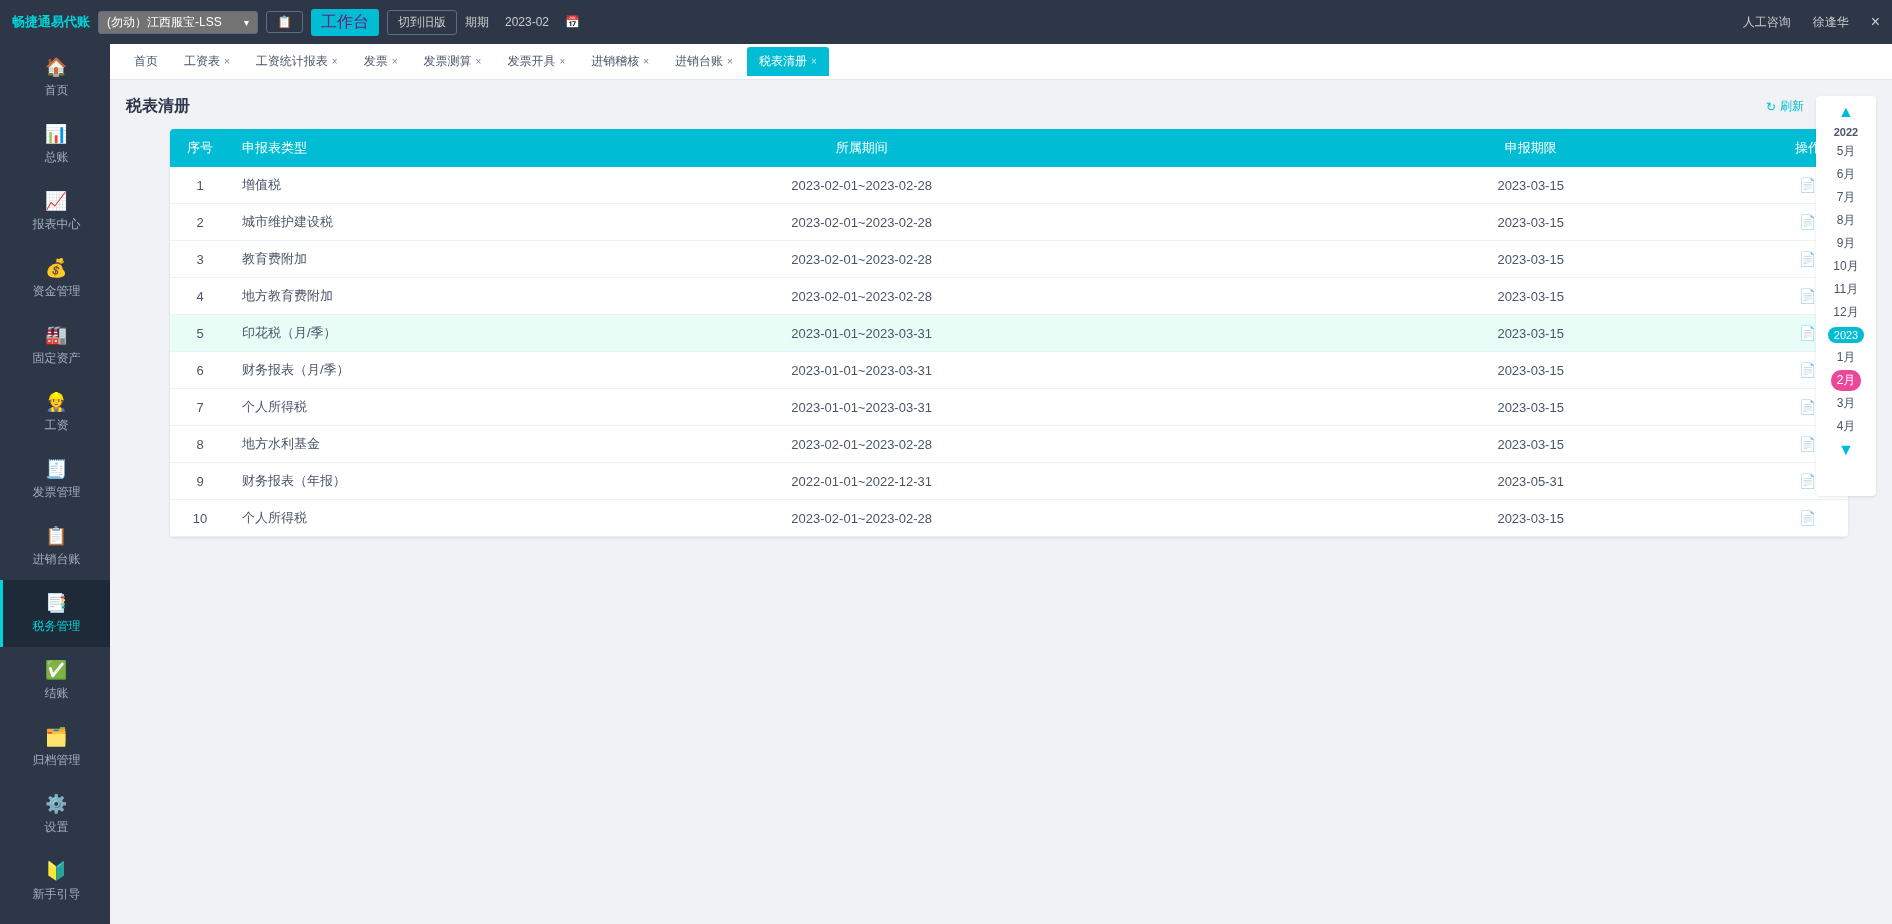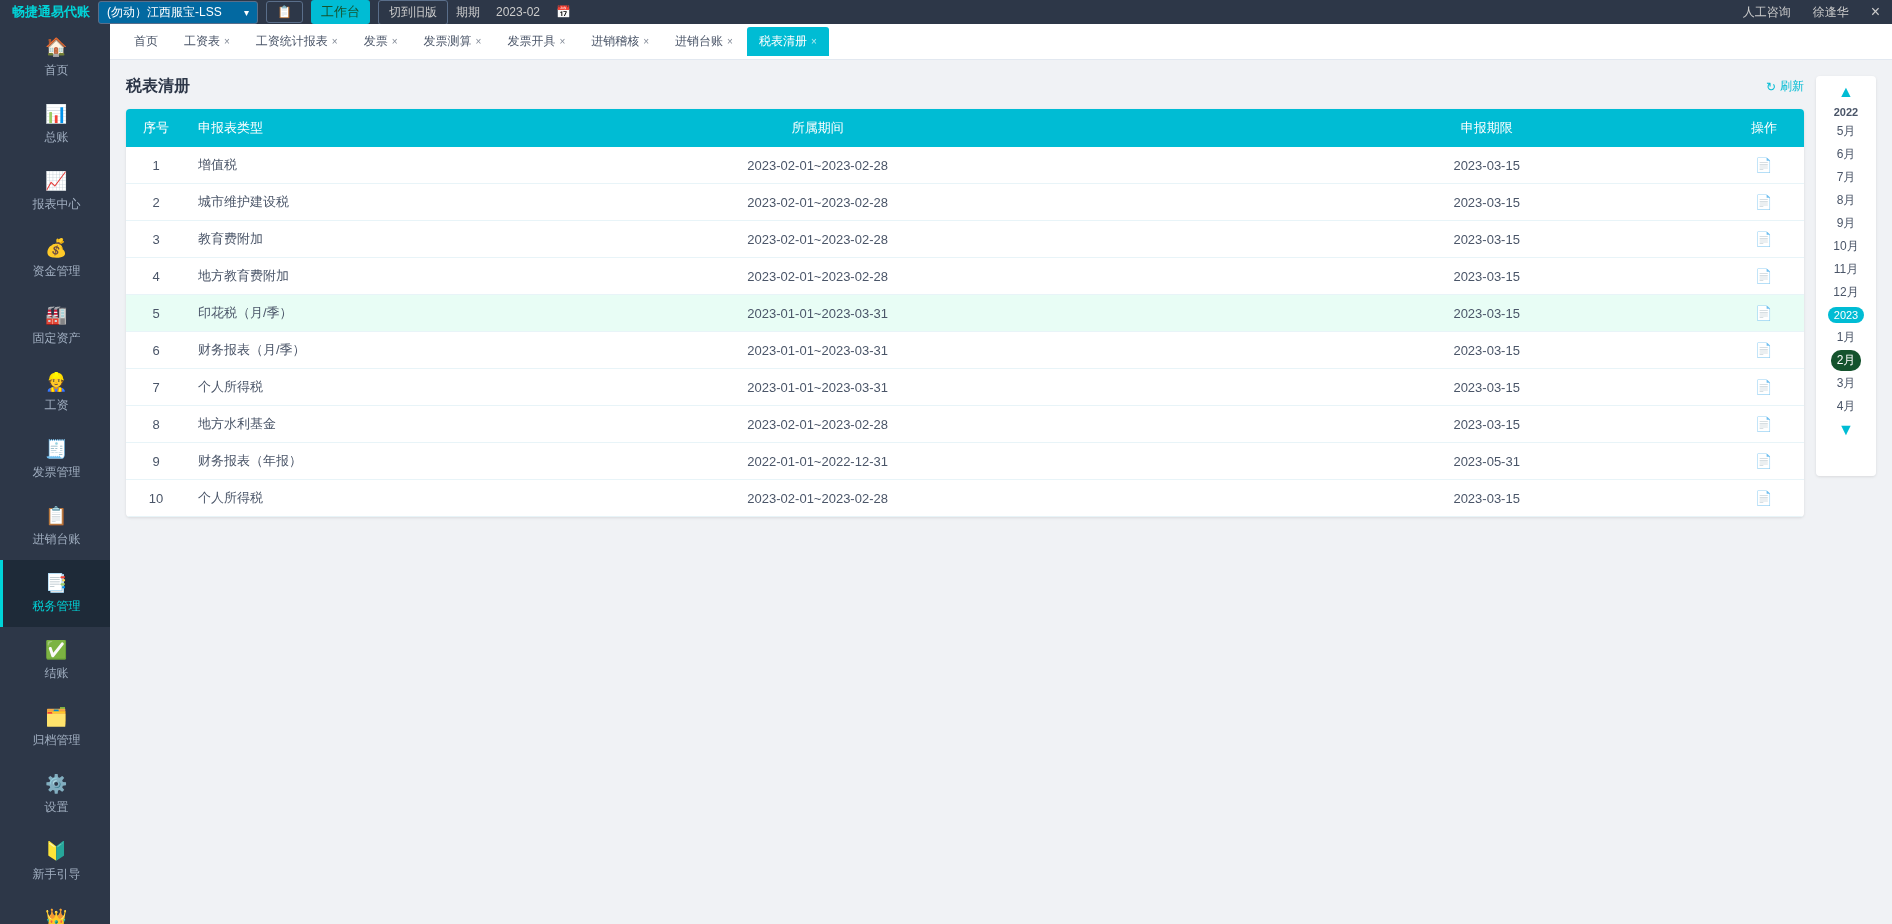--- a/index.html
+++ b/index.html
@@ -1,52 +1,52 @@
 <!DOCTYPE html>
 <html><head>
   <meta charset="utf-8">
   <style>
     * { box-sizing: border-box; margin: 0; padding: 0; }
     body { font-family: "Microsoft YaHei", "PingFang SC", sans-serif; font-size: 13px; background: #f0f2f5; display: flex; flex-direction: column; height: 100vh; overflow: hidden; }
 
     
     .top-header {
       background: #2d3748;
-      height: 24px;
+      height: 44px;
       display: flex;
       align-items: center;
       padding: 0 12px;
       color: #fff;
       flex-shrink: 0;
       justify-content: space-between;
     }
     .top-header-left { display: flex; align-items: center; gap: 8px; }
     .app-logo { color: #00d4d8; font-size: 13px; font-weight: bold; }
     .company-selector {
-      background: #0369a1;
+      background: #737373;
       border: 1px solid #5a6e8a;
       color: #fff;
       padding: 2px 8px;
       border-radius: 3px;
       font-size: 12px;
       display: flex;
       align-items: center;
       gap: 0;
       cursor: pointer;
       min-width: 160px;
     }
     .company-selector .chevron { font-size: 10px; margin-left: auto; }
     .header-btn {
       background: #00bcd4;
-      color: #14532d;
+      color: #701a75;
       border: none;
       padding: 3px 10px;
       border-radius: 3px;
       cursor: pointer;
-      font-size: 13px;
+      font-size: 16px;
     }
     .header-btn-outline {
       background: transparent;
       color: #ccc;
       border: 1px solid #5a6e8a;
       padding: 3px 10px;
       border-radius: 3px;
       cursor: pointer;
       font-size: 12px;
     }
@@ -133,21 +133,21 @@
       align-items: center;
       gap: 4px;
       color: #00bcd4;
       cursor: pointer;
       font-size: 12px;
       background: none;
       border: none;
     }
 
     
-    .data-table { width: 100%; border-collapse: collapse; background: #fff; border-radius: 4px; overflow: hidden; box-shadow: 0 1px 3px rgba(0,0,0,0.1); }
+    .data-table { width: 100%; border-collapse: collapse; background: #fff; border-radius: 4px; overflow: hidden; box-shadow: 0 1px 3px rgba(0,0,0,0.1); margin-left: 44px; }
     .data-table thead tr { background: #00bcd4; color: #fff; }
     .data-table thead th { padding: 10px 12px; text-align: center; font-size: 13px; font-weight: 500; }
     .data-table tbody tr { border-bottom: 1px solid #e8f4f8; }
     .data-table tbody tr.highlighted { background: #e8fdf5; }
     .data-table tbody td { padding: 9px 12px; text-align: center; font-size: 13px; color: #4a5568; }
     .data-table tbody td:nth-child(2) { text-align: left; }
     .action-icon { cursor: pointer; color: #a0aec0; font-size: 14px; }
 
     
     .timeline-panel {
@@ -174,21 +174,21 @@
       cursor: pointer;
     }
     .timeline-month {
       color: #4a5568;
       padding: 3px 16px;
       cursor: pointer;
       width: 100%;
       text-align: center;
     }
     .timeline-month.active {
-      background: #14532d;
+      background: #ec4899;
       color: #fff;
       border-radius: 10px;
       padding: 2px 6px;
       margin: 1px auto;
       width: auto;
     }
     .timeline-up, .timeline-down {
       color: #00bcd4;
       cursor: pointer;
       font-size: 16px;

